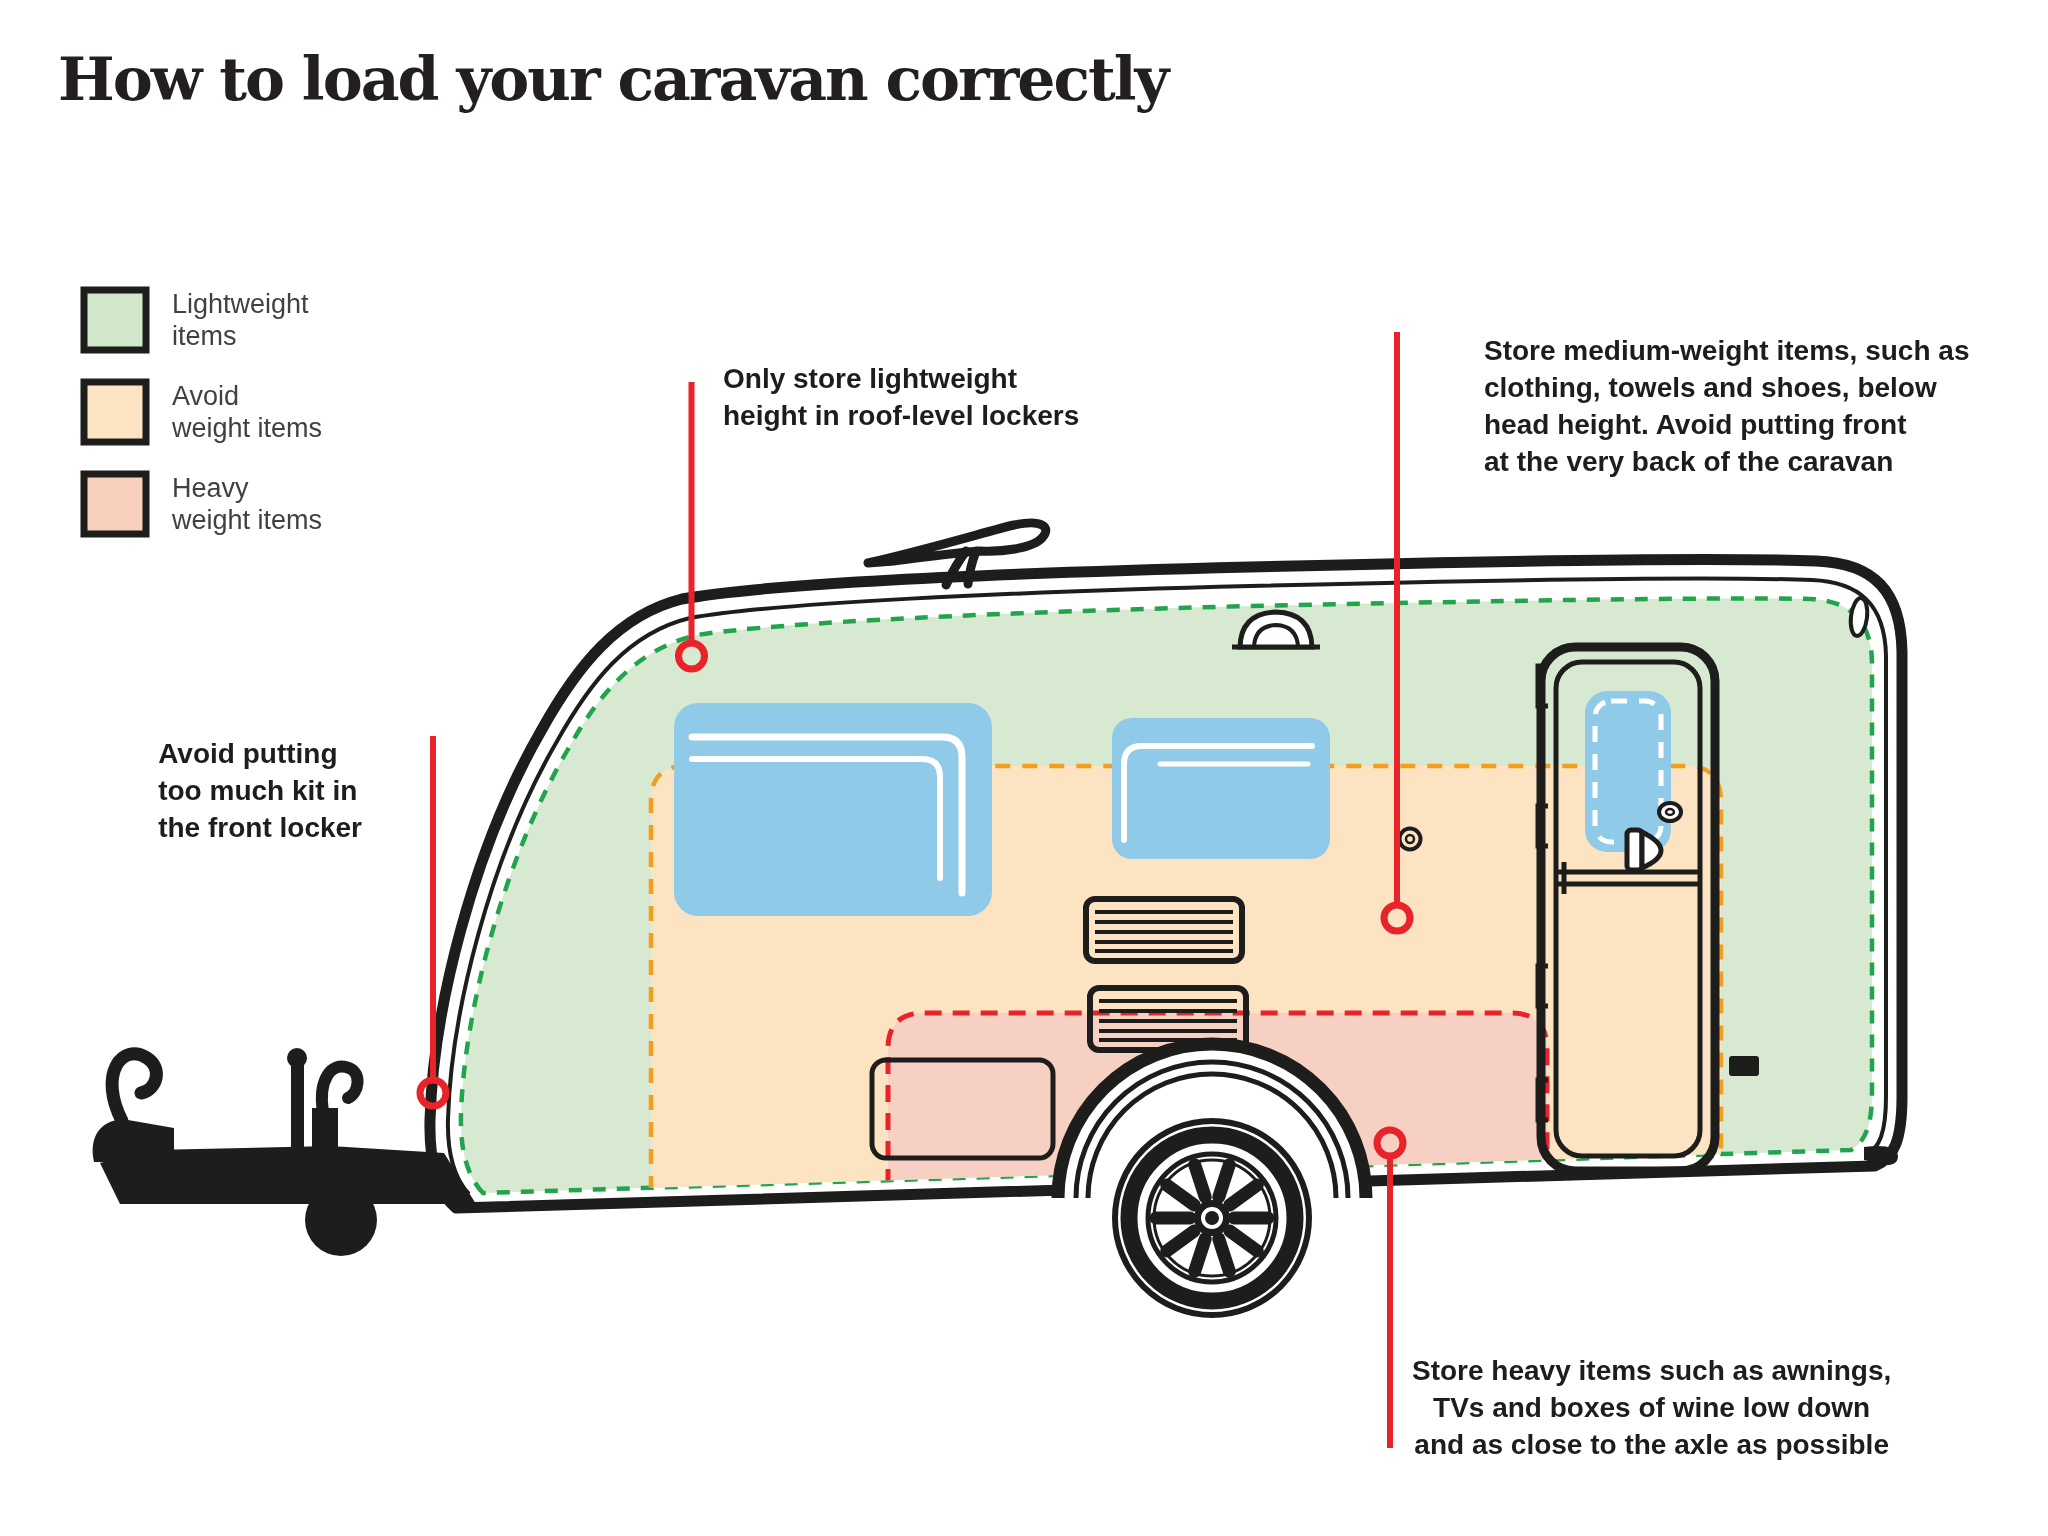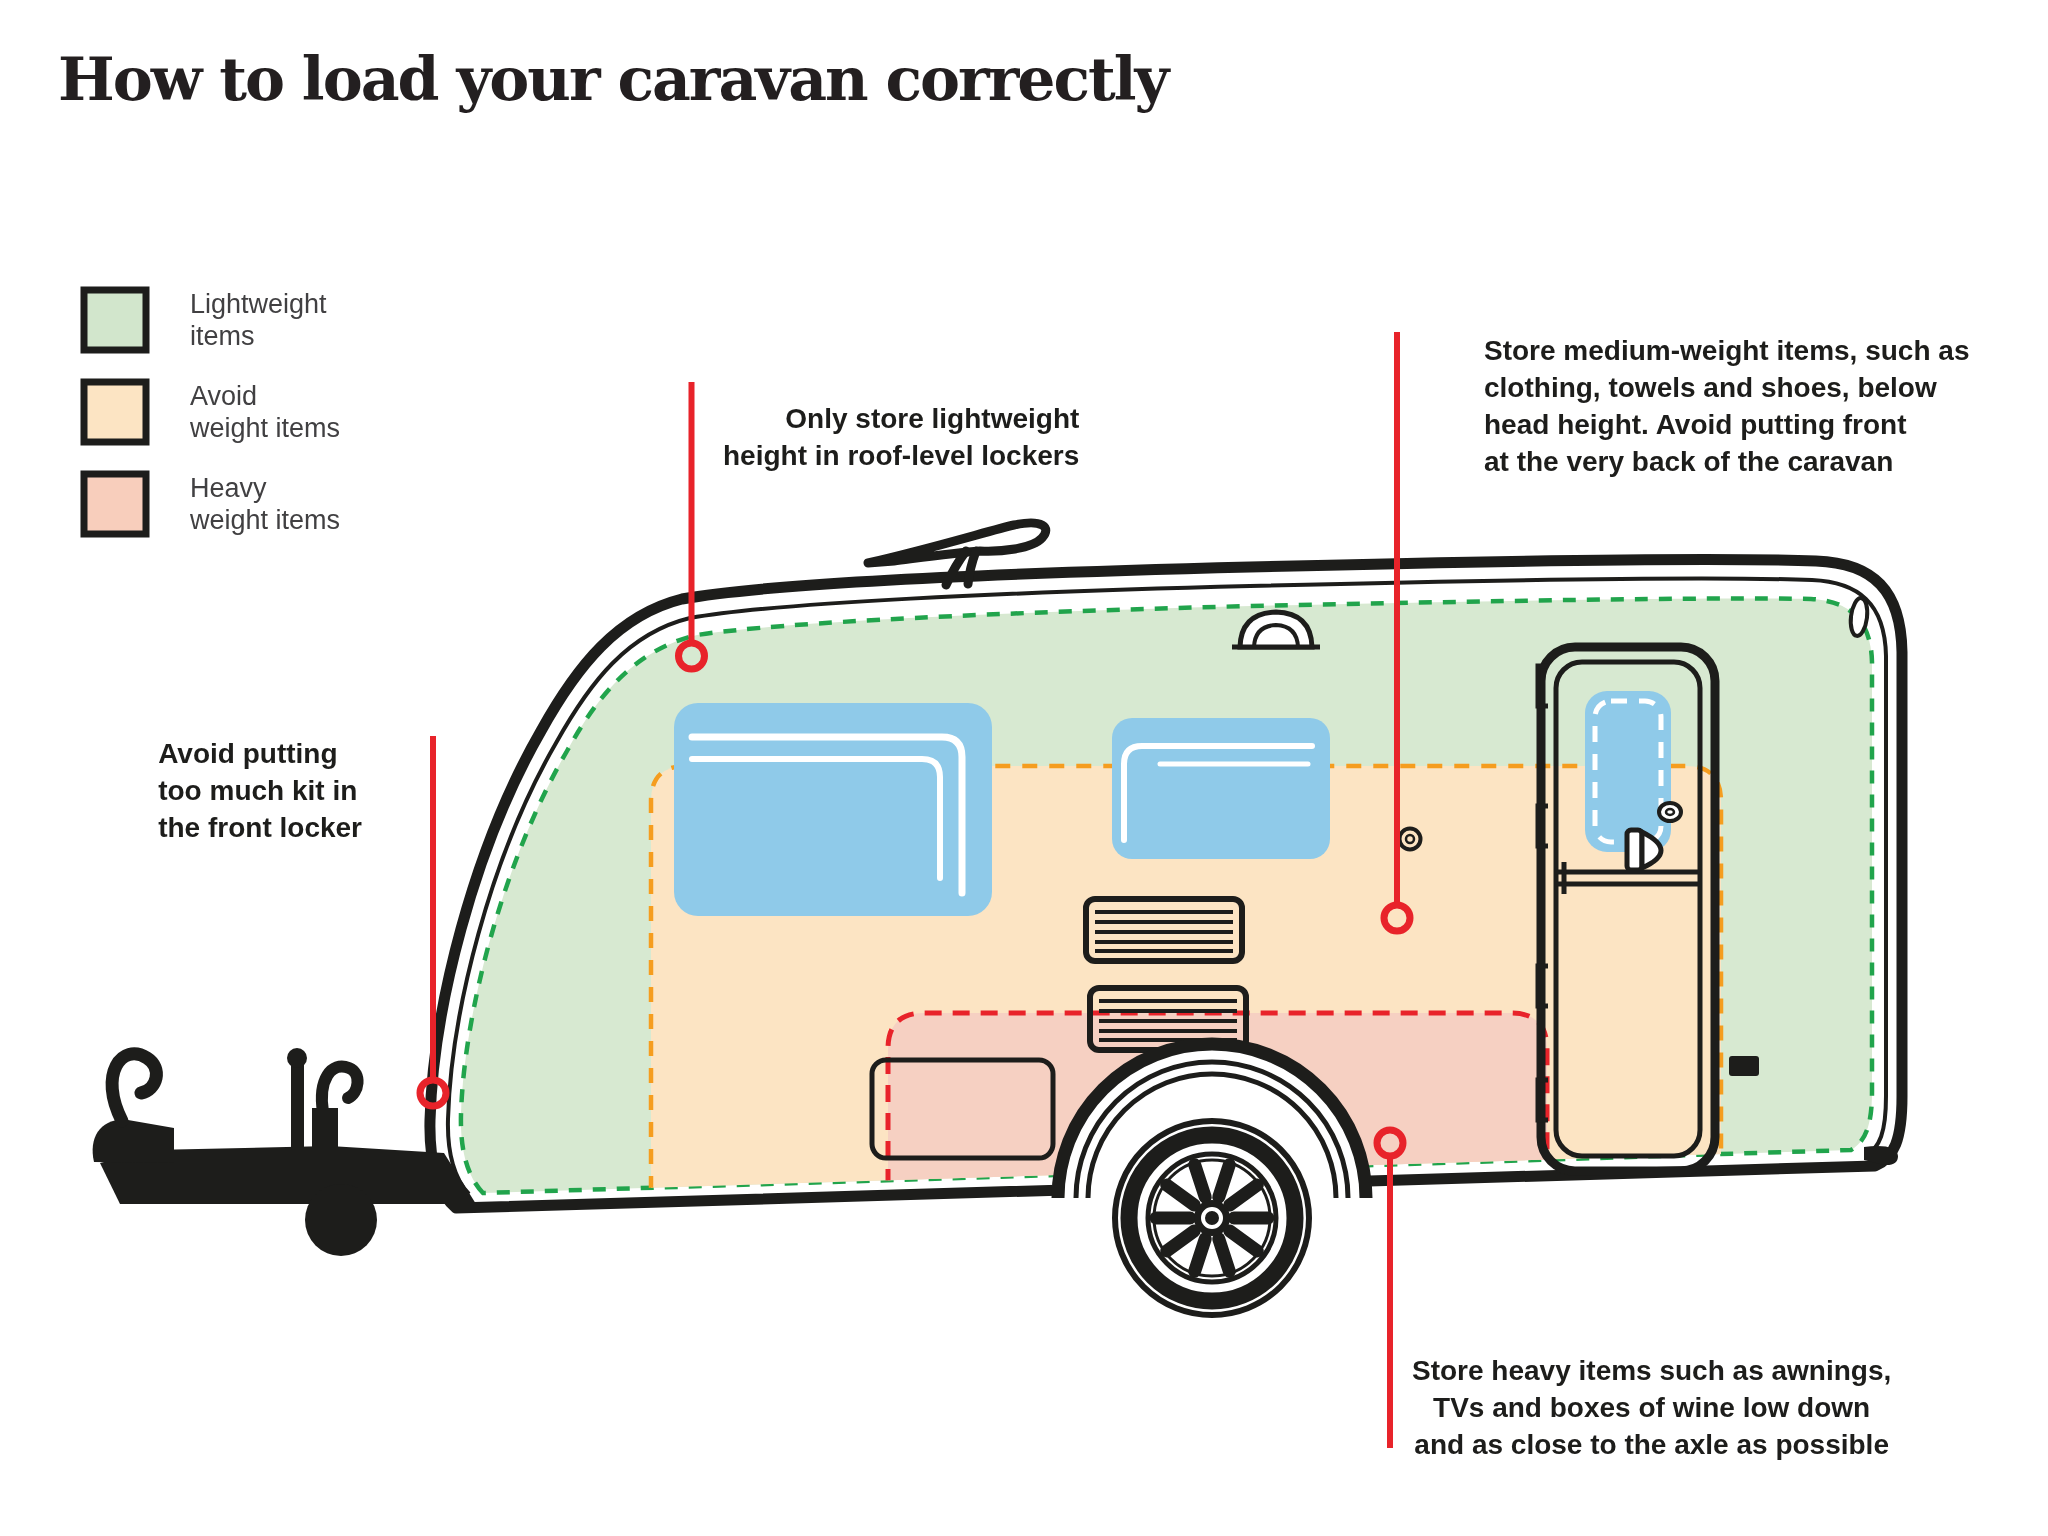--- a/index.html
+++ b/index.html
@@ -7,24 +7,24 @@
          font-family:"Liberation Sans", sans-serif;color:#1d1d1b;}
   #art{position:absolute;left:0;top:0;width:2048px;height:1536px;}
 
   .title{position:absolute;left:58px;top:44px;
          font-family:"DejaVu Serif", serif;font-weight:bold;font-size:60px;
          letter-spacing:-2px;color:#231f20;}
 
   .legend{position:absolute;left:80px;top:286px;}
   .legend-row{display:flex;align-items:flex-start;margin-bottom:24px;}
   .legend-row svg{flex:0 0 auto;}
-  .legend-label{margin-left:40px;font-size:27px;line-height:32px;color:#414042;padding-top:2px;}
+  .legend-label{margin-left:22px;font-size:27px;line-height:32px;color:#414042;padding-top:2px;}
 
   .ann{position:absolute;font-weight:bold;font-size:28px;line-height:37px;color:#1d1d1b;}
-  .ann-roof{left:723px;top:400px;text-align:right;}
+  .ann-roof{left:723px;top:360px;text-align:left;}
   .ann-rear{left:1484px;top:332px;text-align:left;}
   .ann-front{right:1638px;top:735px;text-align:left;white-space:nowrap;}
   .ann-axle{left:1412px;top:1352px;text-align:center;}
 </style>
 </head>
 <body>
 
 <div id="stage">
 
   <svg id="art" viewBox="0 0 2048 1536">

